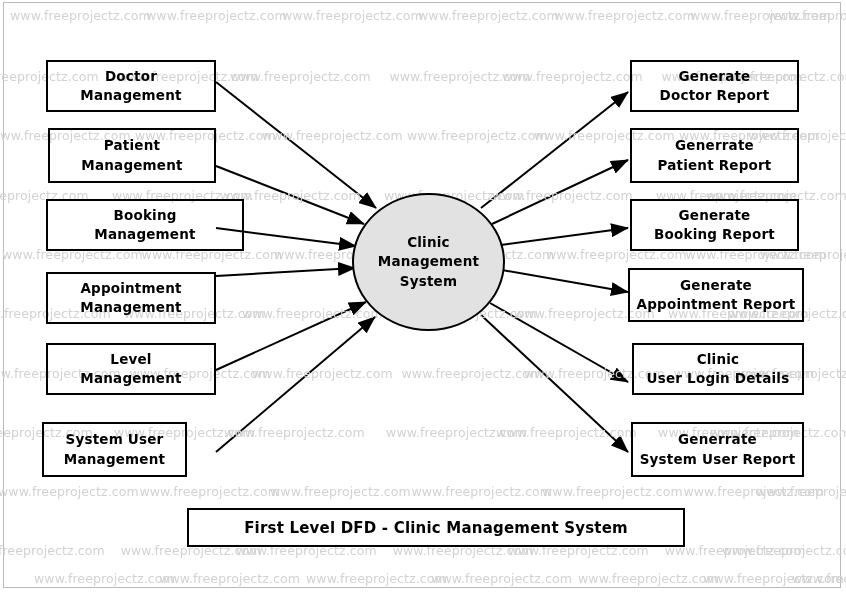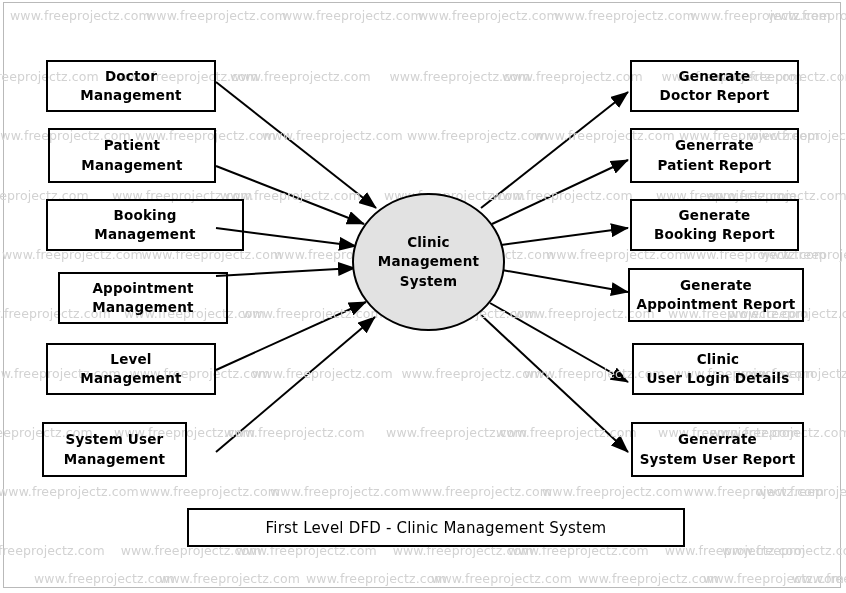--- a/index.html
+++ b/index.html
@@ -104,21 +104,21 @@
     border: 2.5px solid #000000;
     box-sizing: border-box;
     display: flex;
     align-items: center;
     justify-content: center;
     background: transparent;
     z-index: 4;
   }
   #caption-text {
     font-size: 15px;
-    font-weight: normal;
+    font-weight: bold;
     color: #000000;
     letter-spacing: 0.2px;
     white-space: nowrap;
   }
 </style>
 </head>
 <body>
 
 <div id="page">
 
@@ -154,21 +154,21 @@
   <div class="proc-box" style="left:48px; top:128px; width:168px; height:55px;">
     <div class="proc-line">Patient</div>
     <div class="proc-line">Management</div>
   </div>
 
   <div class="proc-box" style="left:46px; top:199px; width:198px; height:52px;">
     <div class="proc-line">Booking</div>
     <div class="proc-line">Management</div>
   </div>
 
-  <div class="proc-box" style="left:58px; top:272px; width:170px; height:52px;">
+  <div class="proc-box" style="left:46px; top:272px; width:170px; height:52px;">
     <div class="proc-line">Appointment</div>
     <div class="proc-line">Management</div>
   </div>
 
   <div class="proc-box" style="left:46px; top:343px; width:170px; height:52px;">
     <div class="proc-line">Level</div>
     <div class="proc-line">Management</div>
   </div>
 
   <div class="proc-box" style="left:42px; top:422px; width:145px; height:55px;">

